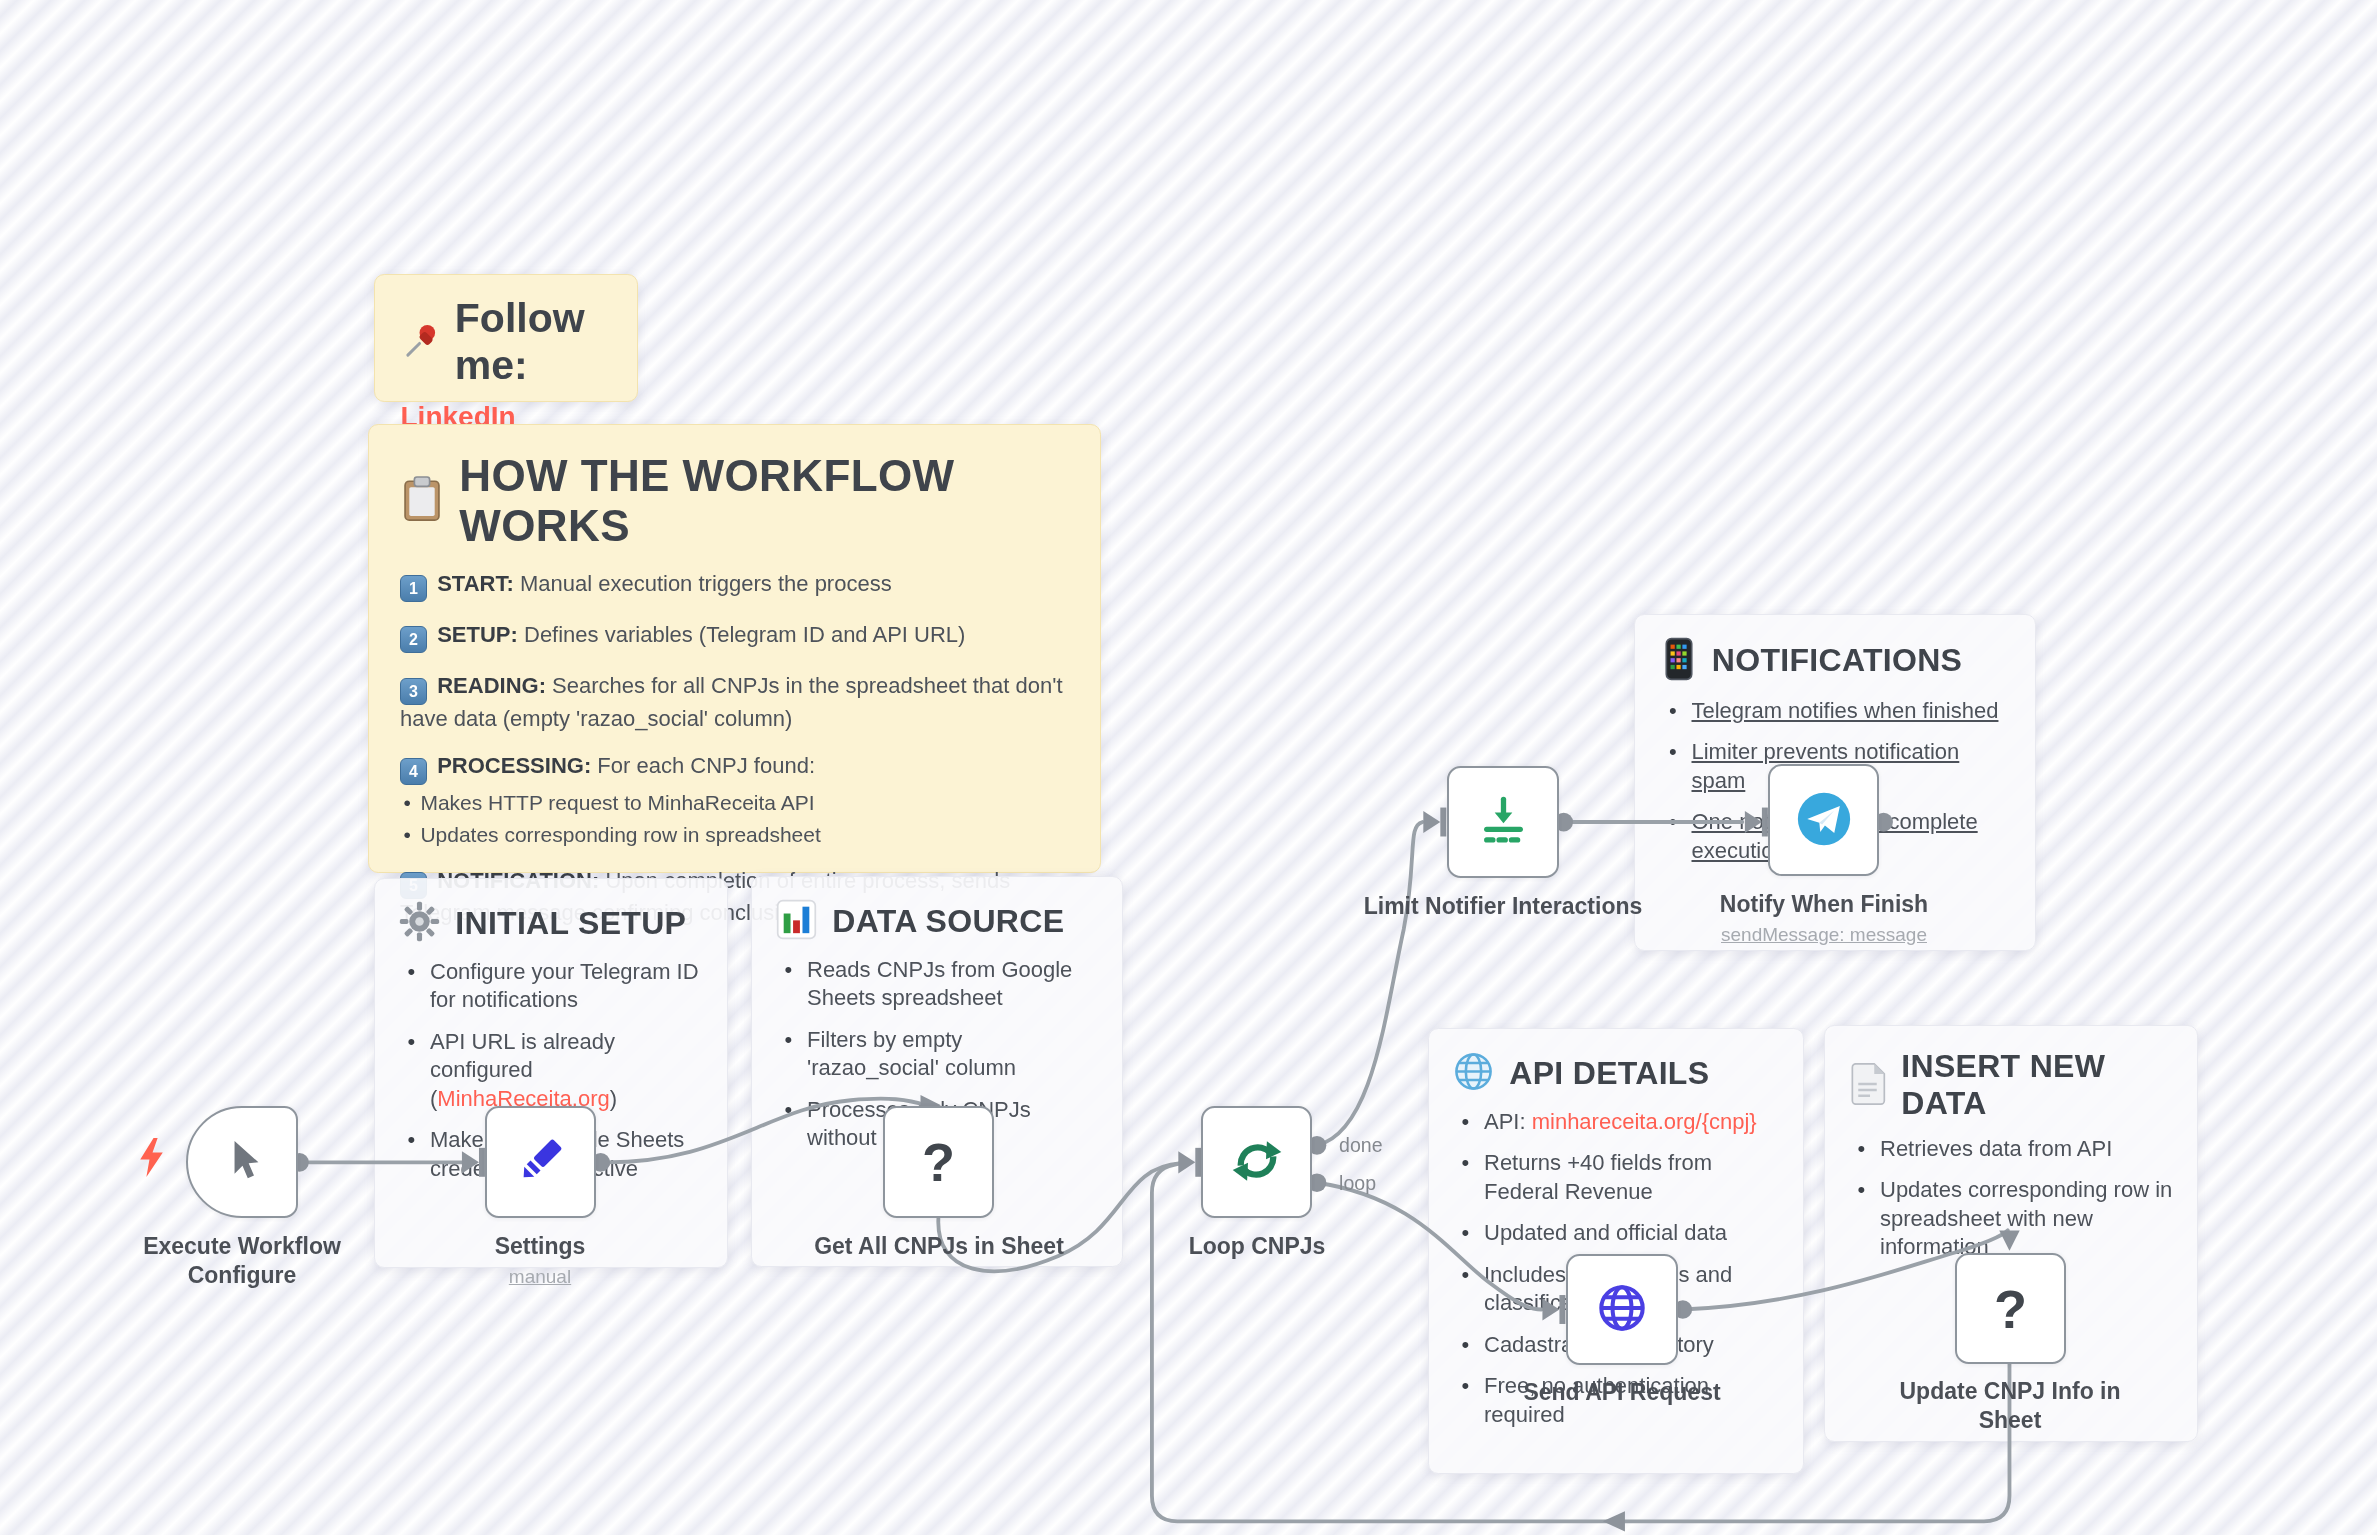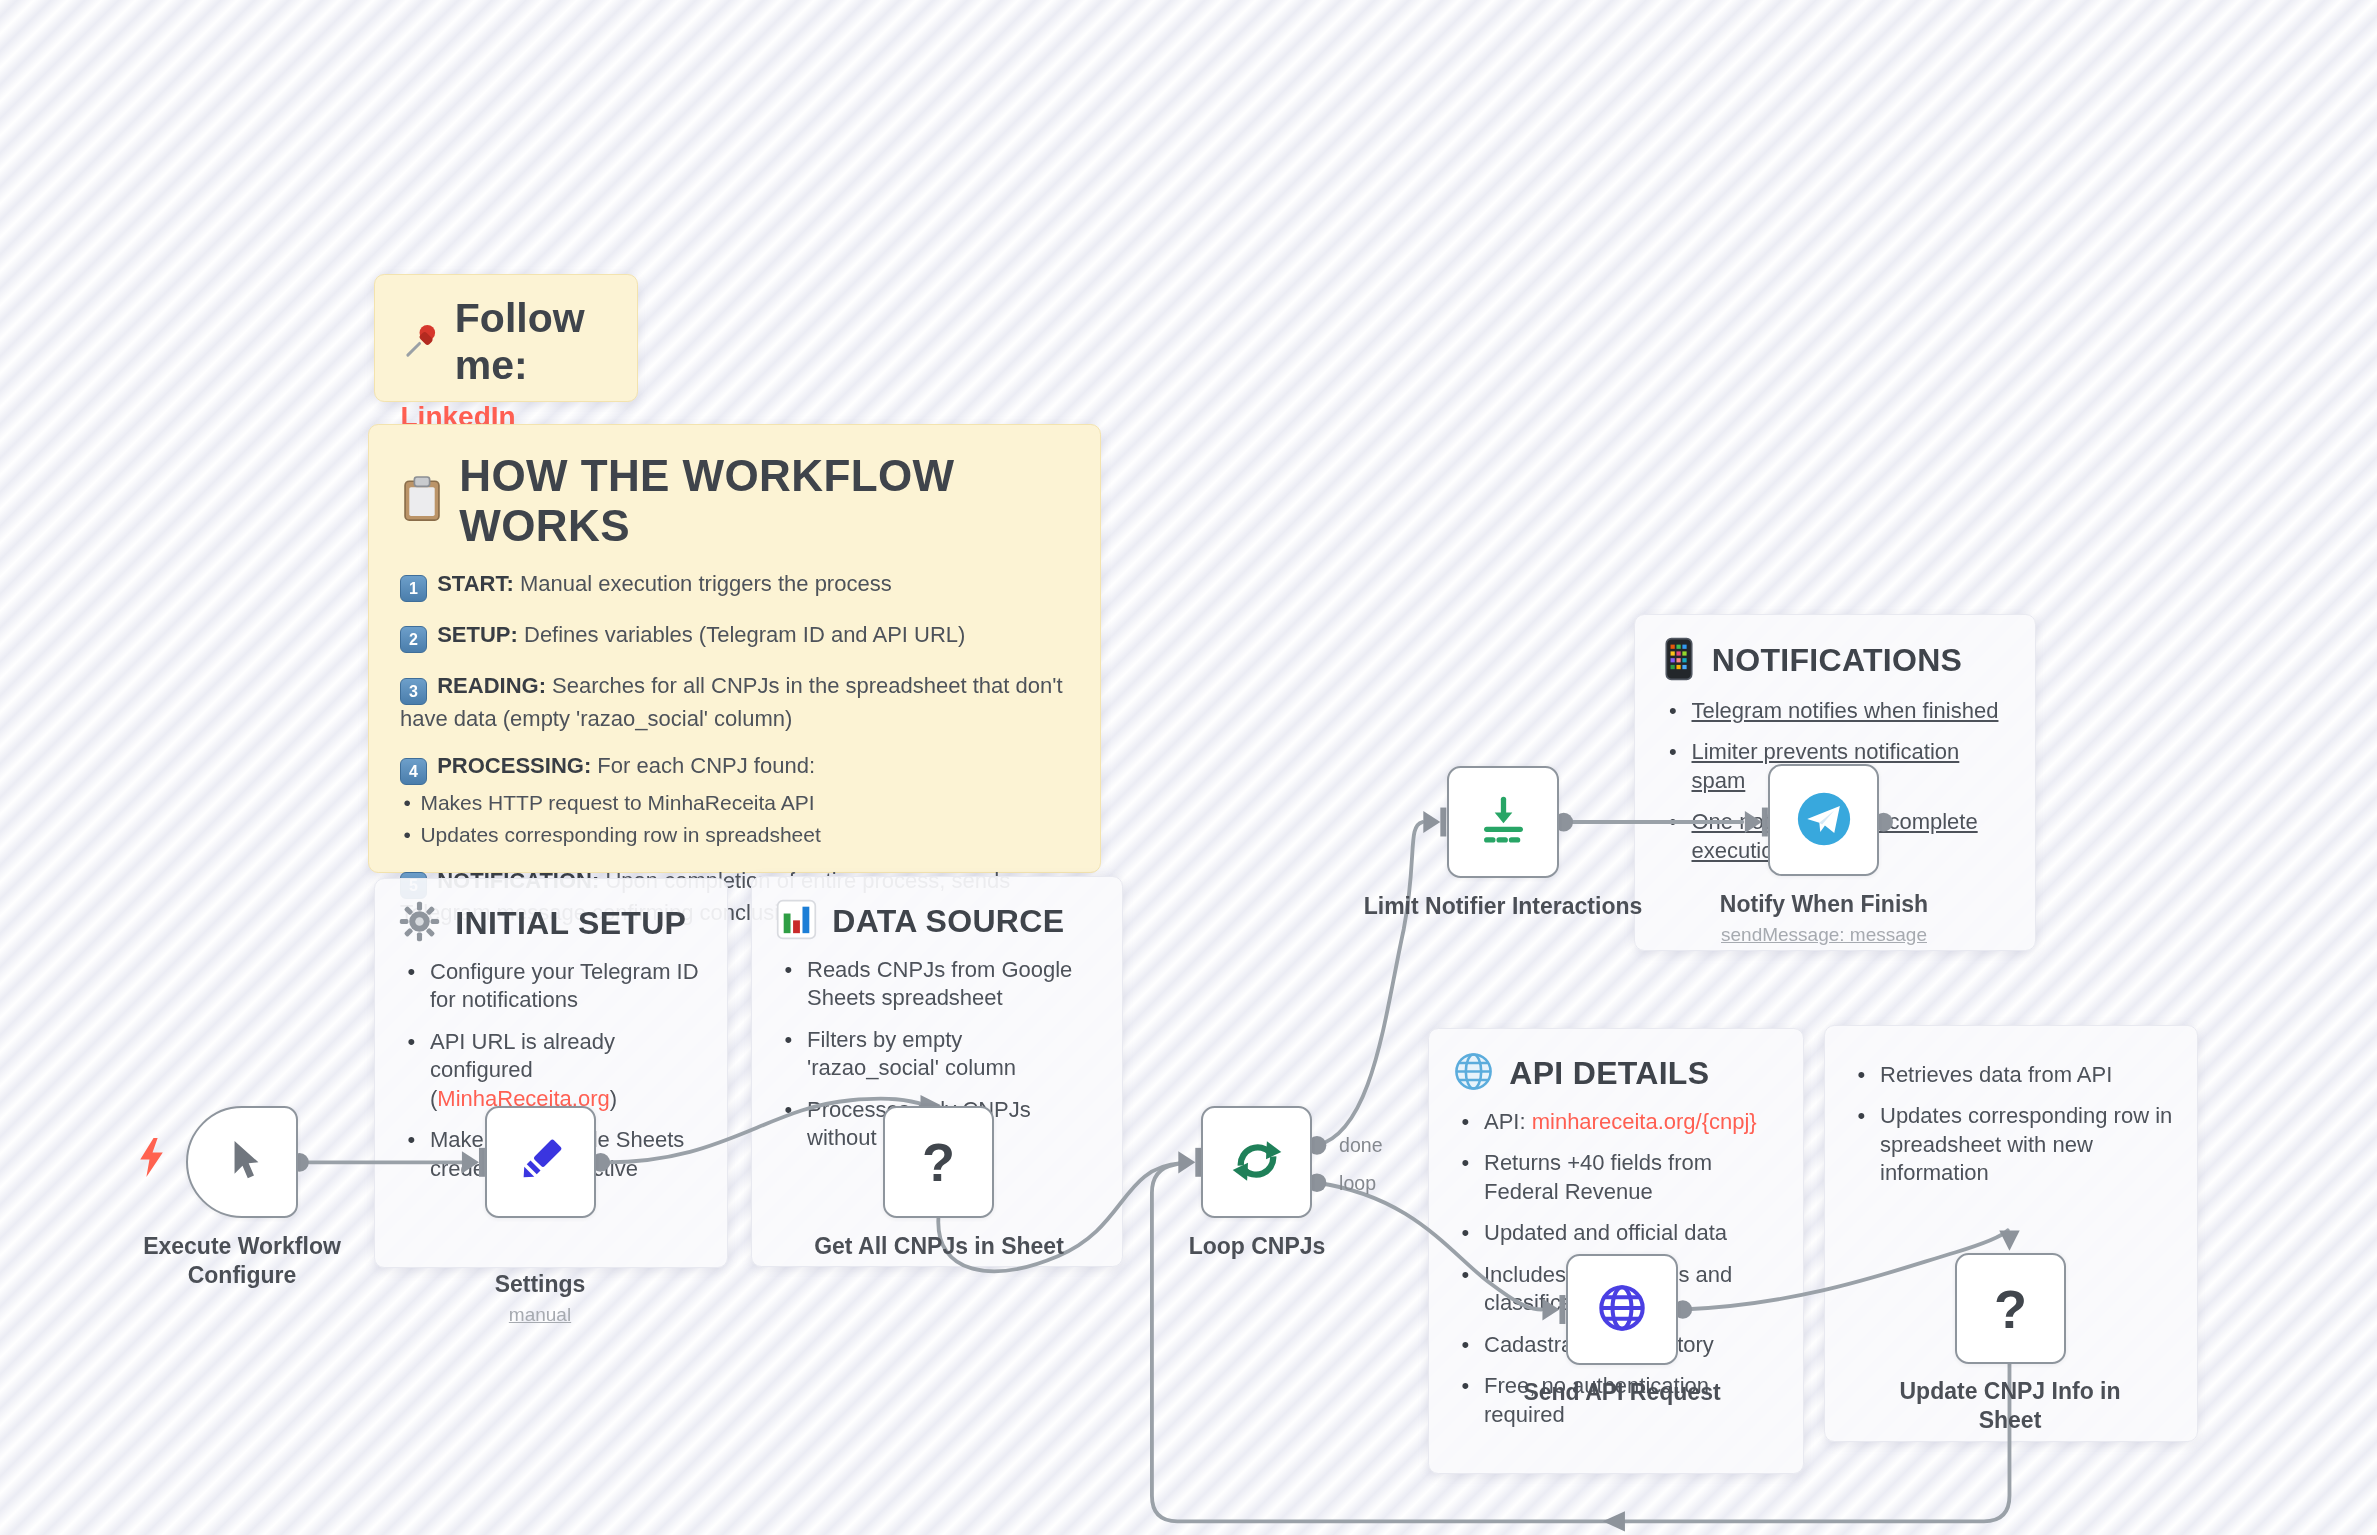--- a/index.html
+++ b/index.html
@@ -194,20 +194,30 @@
       <div class="b"><span>API: </span><a class="red-inline">minhareceita.org/{cnpj}</a></div>
       <div class="b">Returns +40 fields from Federal Revenue</div>
       <div class="b">Updated and official data</div>
       <div class="b">Includes IBGE codes and classifications</div>
       <div class="b">Cadastral status history</div>
       <div class="b">Free, no authentication required</div>
     </div>
   </div>
 
   <div class="note white layer-notes" style="left:1824px;top:1025px;width:374px;height:417px;padding:22px 24px;">
+    <div class="note-title">
+      <span>
+        <svg width="37" height="44" viewBox="0 0 44 52">
+          <path d="M8 2 h22 l12 12 v32 a4 4 0 0 1 -4 4 H8 a4 4 0 0 1 -4 -4 V6 a4 4 0 0 1 4 -4 z" fill="#f1f2f4" stroke="#b9bdc4" stroke-width="2"></path>
+          <path d="M30 2 l12 12 h-12 z" fill="#c6cad0"></path>
+          <path d="M11 26 h22 M11 33 h22 M11 40 h14" stroke="#c3c7cd" stroke-width="3"></path>
+        </svg>
+      </span>
+      <span class="ttl-md">INSERT NEW DATA</span>
+    </div>
     <div class="note-body" style="margin-top:10.2px;">
       <div class="b">Retrieves data from API</div>
       <div class="b">Updates corresponding row in spreadsheet with new information</div>
     </div>
   </div>
 
   <svg class="wires" width="2377" height="1536" viewBox="0 0 2794 1805">
     <g stroke="#9aa1a8" stroke-width="4.5" fill="none" stroke-linecap="round">
       <path d="M352 1366 H546"></path>
       <path d="M706 1366 C 850 1368 900 1302 1000 1293 C 1044 1289 1068 1292 1088 1299"></path>
@@ -280,21 +290,21 @@
     <span>
       <svg width="53" height="53" viewBox="0 0 60 60">
         <g transform="rotate(45 30 30)" fill="#3a35e0">
           <rect x="22" y="3" width="16" height="31" rx="3"></rect>
           <rect x="22" y="38" width="16" height="6"></rect>
           <path d="M22 48 h16 l-8 9 z"></path>
         </g>
       </svg>
     </span>
   </div>
-  <div class="nlabel" style="left:540px;top:1232px;margin-top:38px;">
+  <div class="nlabel" style="left:540px;top:1232px;">
     <div>Settings</div>
     <div class="nsub">manual</div>
   </div>
 
   <div class="node" style="left:883px;top:1106px;width:111px;height:112px;">
     <span class="qmark">?</span>
   </div>
   <div class="nlabel" style="left:939px;top:1232px;">
     <div>Get All CNPJs in Sheet</div>
   </div>

